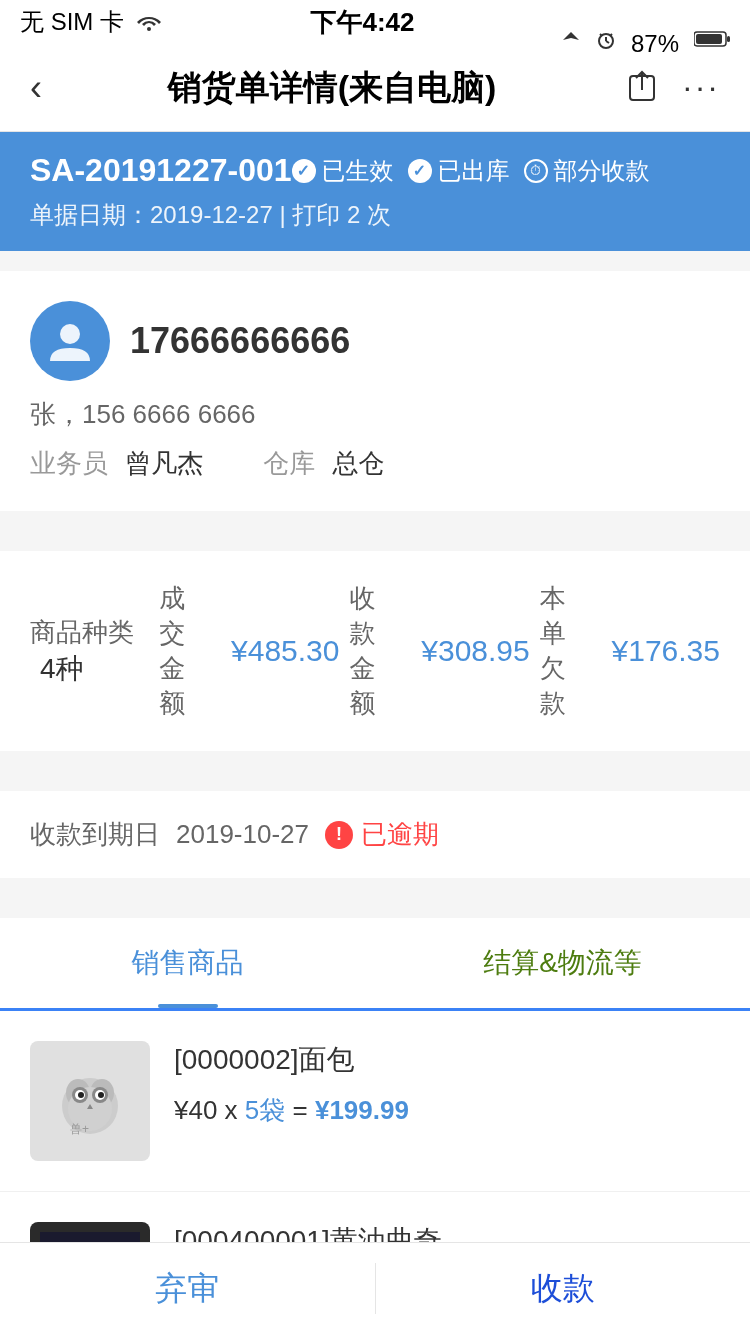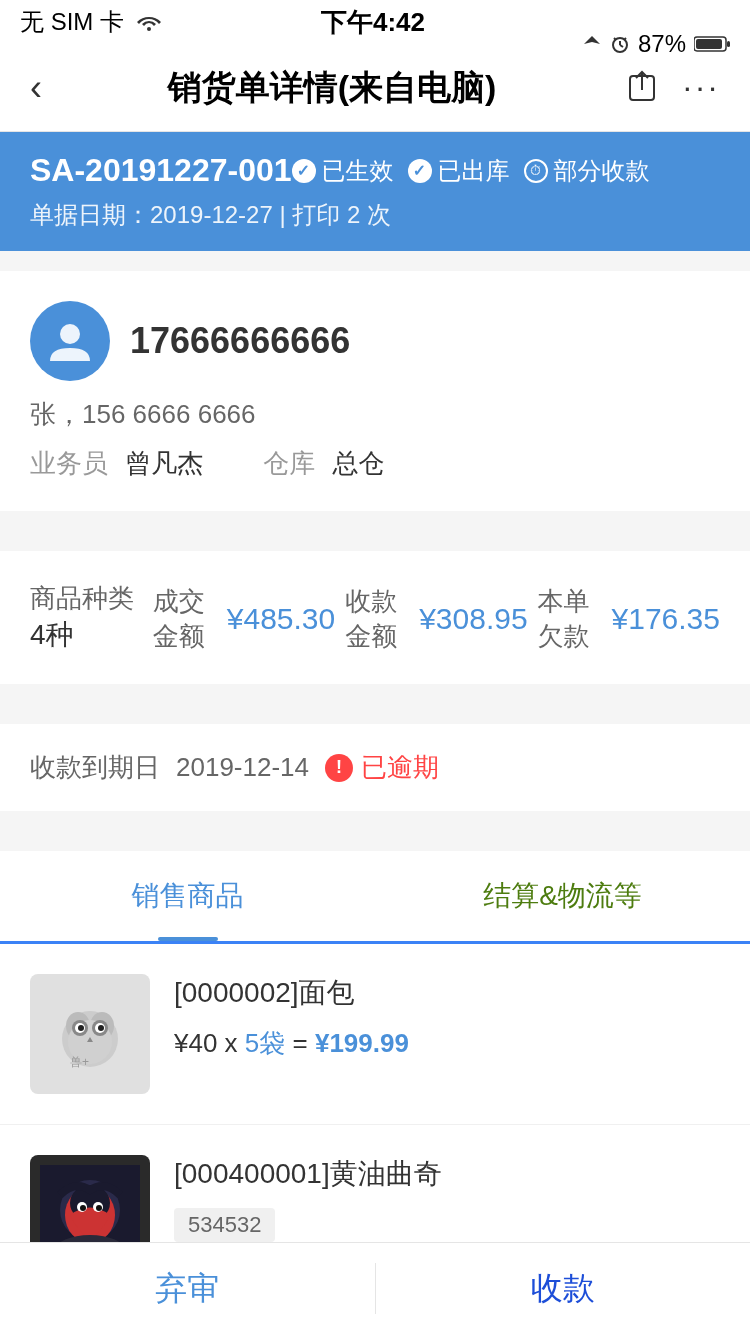--- a/index.html
+++ b/index.html
@@ -19,21 +19,21 @@
       background: #fff;
       display: flex;
       align-items: center;
       justify-content: space-between;
       padding: 0 20px;
       font-size: 24px;
       font-weight: 500;
     }
     .status-left { display: flex; align-items: center; gap: 10px; }
     .status-center { font-size: 26px; font-weight: 600; }
-    .status-right { display: flex; align-items: center; gap: 8px; font-size: 24px; margin-top: 43px; }
+    .status-right { display: flex; align-items: flex-start; gap: 15px; font-size: 24px; margin-top: 43px; }
 
     
     .nav-bar {
       height: 88px;
       background: #fff;
       display: flex;
       align-items: center;
       justify-content: space-between;
       padding: 0 30px;
       border-bottom: 1px solid #e5e5e5;
@@ -164,20 +164,21 @@
       flex-direction: column;
       justify-content: center;
     }
     .summary-label {
       font-size: 26px;
       color: #666;
     }
     .summary-count {
       font-size: 28px;
       color: #333;
+      margin-left: 10px;
     }
     .summary-right {
       display: flex;
       flex-direction: row;
       gap: 10px;
       align-items: flex-end;
     }
     .amount-row {
       display: flex;
       gap: 20px;
@@ -462,21 +463,21 @@
       <span class="amount-label">本单欠款</span>
       <span class="amount-value">¥176.35</span>
     </div>
   </div>
 </div>
 
 <div class="separator"></div>
 
 <div class="due-section">
   <span>收款到期日</span>
-  <span>2019-12-14</span>
+  <span>2019-10-27</span>
   <div class="overdue-badge">
     <span class="overdue-icon">!</span>
     <span>已逾期</span>
   </div>
 </div>
 
 <div class="separator"></div>
 
 <div class="tabs-section">
   <div class="tabs-header">

